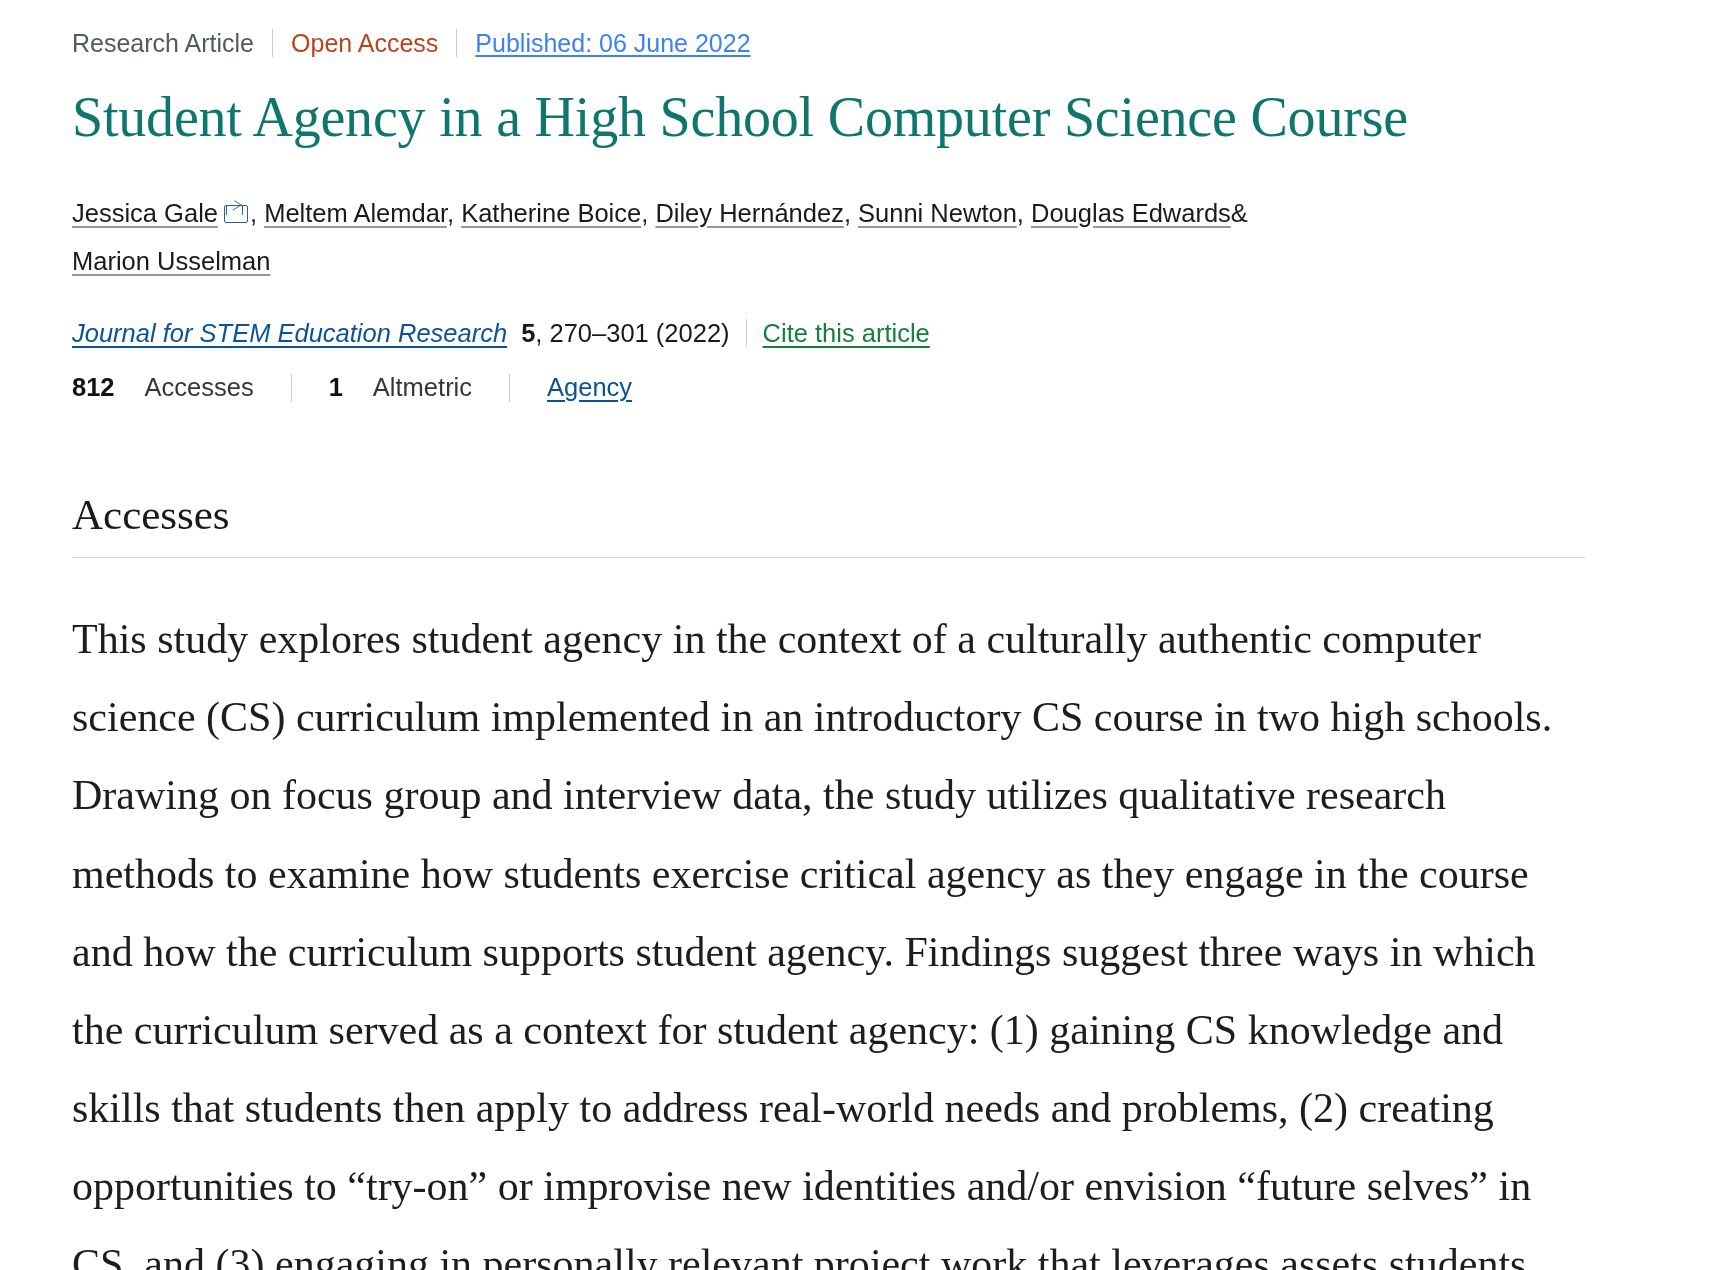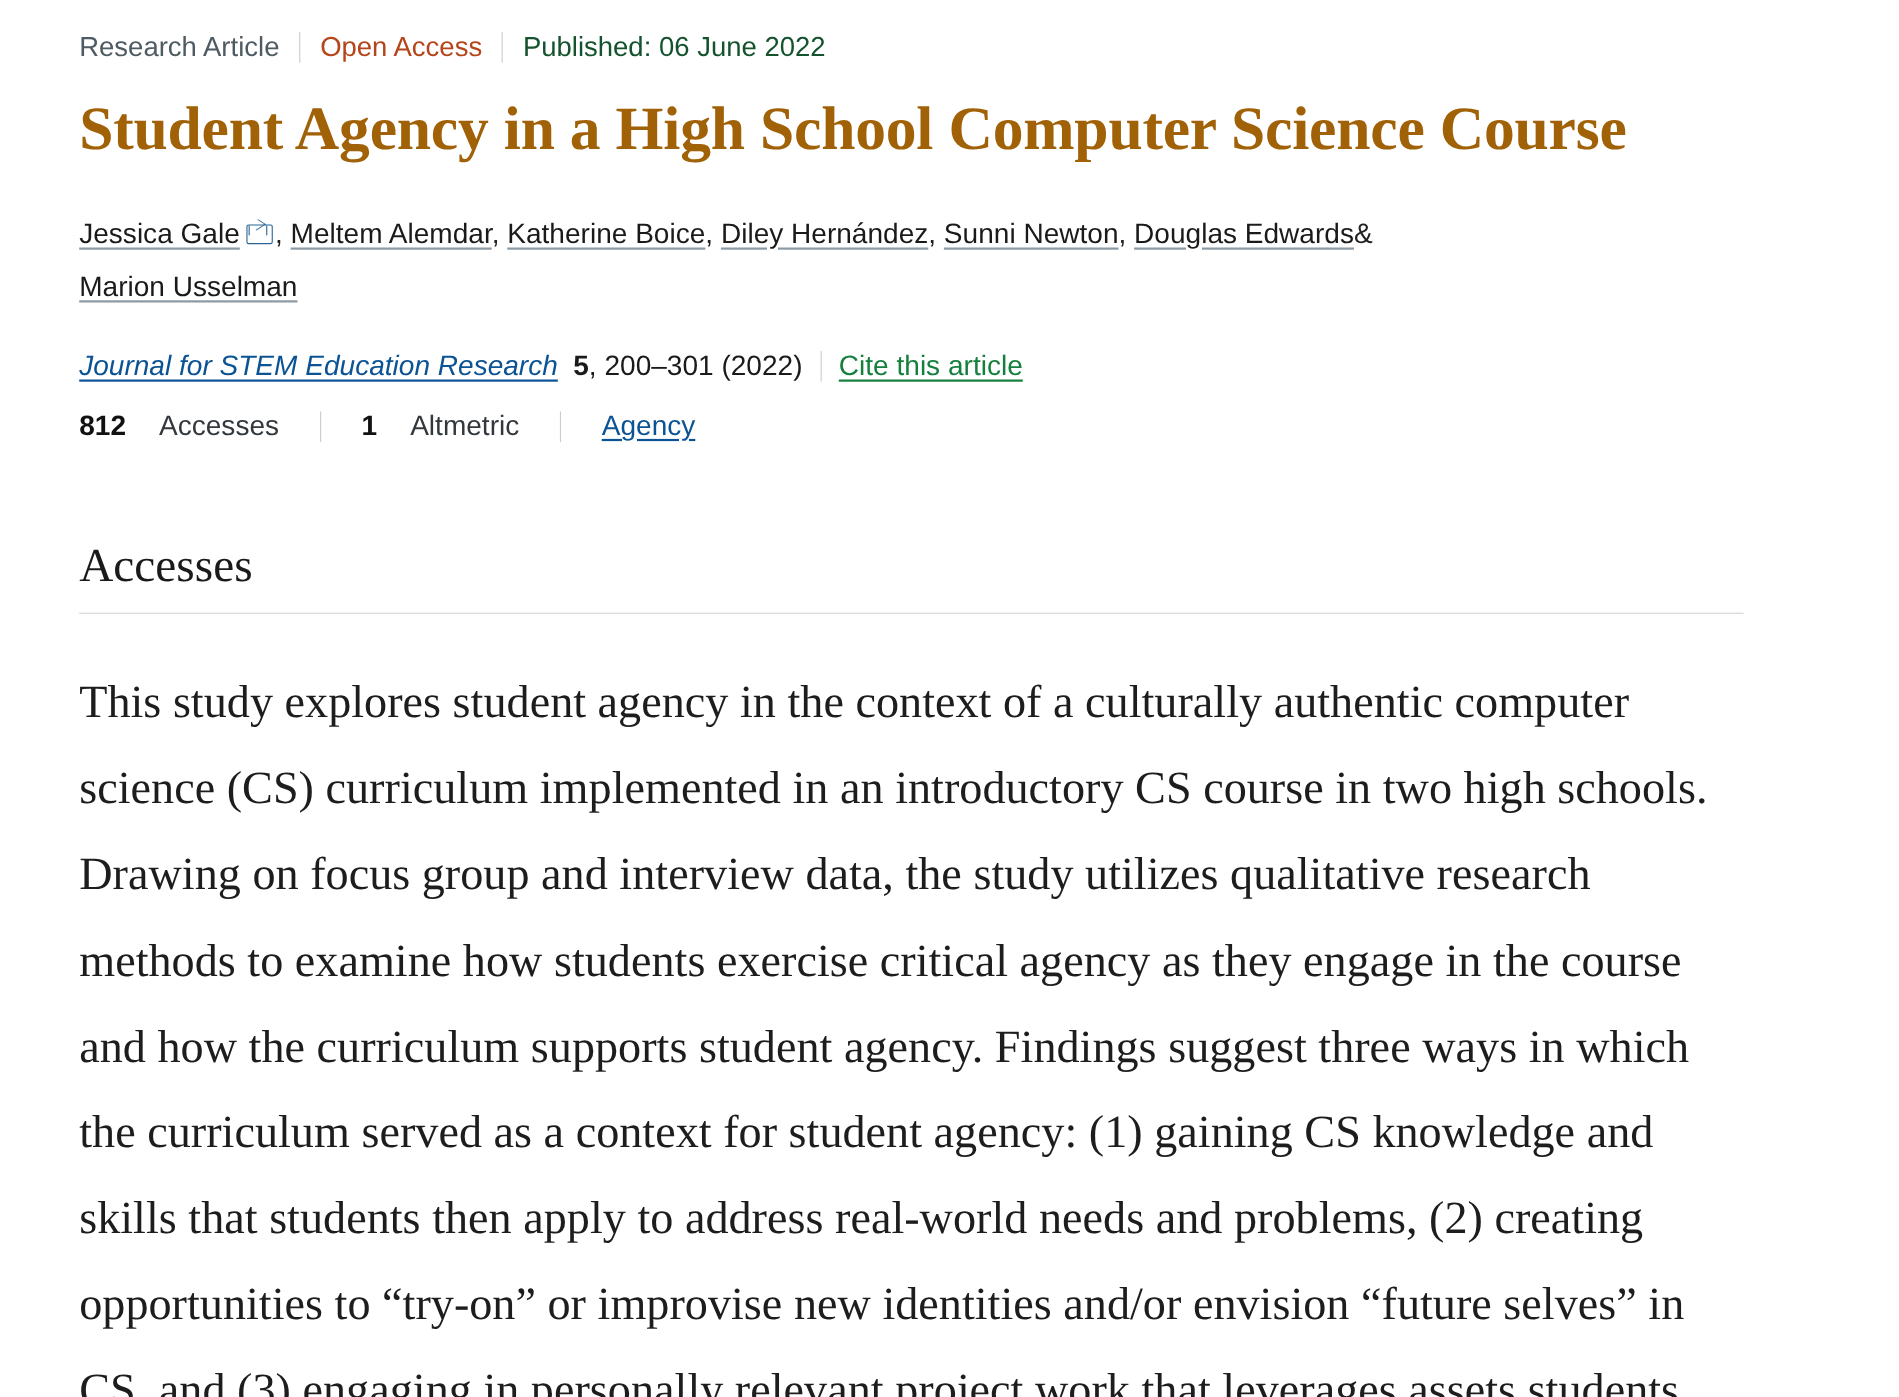--- a/index.html
+++ b/index.html
@@ -32,32 +32,33 @@
   .meta-line .sep {
     display: inline-block;
     width: 1px;
     height: 28px;
     background: #c4cdd3;
     margin: 0 18px;
   }
   .meta-type { color: #4f5b63; }
   .meta-access { color: #b5451b; }
   .meta-published {
-    color: #14532d;
+    color: #3b82f6;
+    text-decoration: underline;
     text-underline-offset: 3px;
     cursor: pointer;
   }
 
   
   .article-title {
     font-family: "Liberation Serif", serif;
     font-size: 56px;
     line-height: 1.19;
-    font-weight: 700;
-    color: #a16207;
+    font-weight: 400;
+    color: #0f766e;
     letter-spacing: -0.2px;
     margin: 0 0 38px 0;
     max-width: 1420px;
   }
 
   
   .authors {
     font-size: 25.5px;
     line-height: 1.9;
     color: #222;
@@ -197,21 +198,21 @@
   <h1 class="article-title">Student Agency in a High School Computer Science Course</h1>
 
   <div class="authors">
     <span class="author-link">Jessica Gale</span><span class="env-icon"></span><span>, </span><span class="author-link">Meltem Alemdar</span><span>, </span><span class="author-link">Katherine Boice</span><span>, </span><span class="author-link">Diley Hernández</span><span>, </span><span class="author-link">Sunni Newton</span><span>, </span><span class="author-link">Douglas Edwards</span><span>&amp;</span>
     <br>
     <span class="author-link">Marion Usselman</span>
   </div>
 
   <div class="journal-line">
     <span class="journal-name">Journal for STEM Education Research</span>
-    <span class="journal-cite"><b>5</b><span>, 200–301 (2022)</span></span>
+    <span class="journal-cite"><b>5</b><span>, 270–301 (2022)</span></span>
     <span class="vsep"></span>
     <span class="cite-link">Cite this article</span>
   </div>
 
   <div class="metrics-line">
     <span class="num">812</span>
     <span class="lbl">Accesses</span>
     <span class="vsep"></span>
     <span class="num">1</span>
     <span class="lbl">Altmetric</span>

